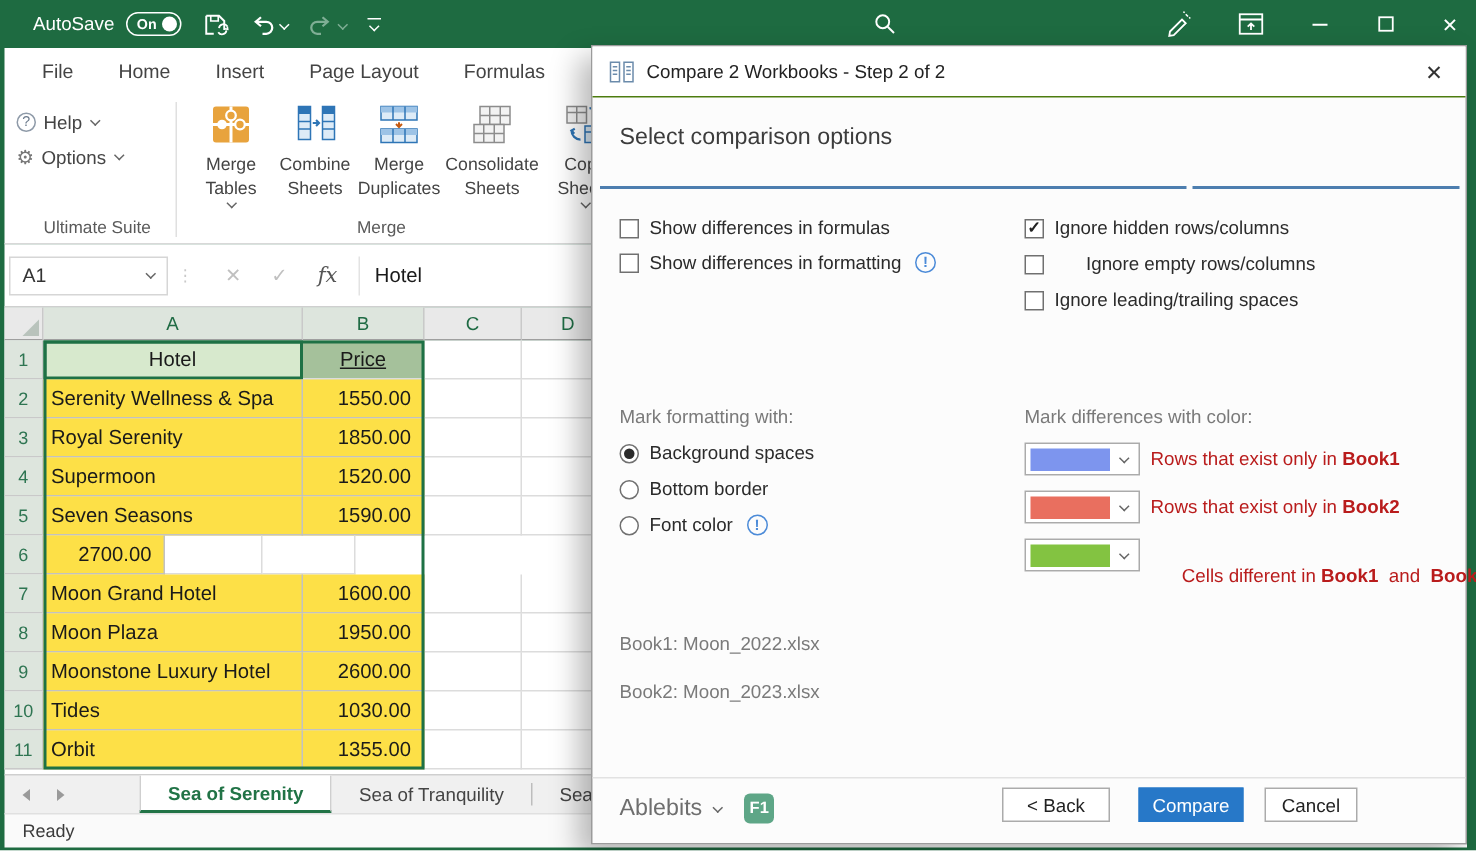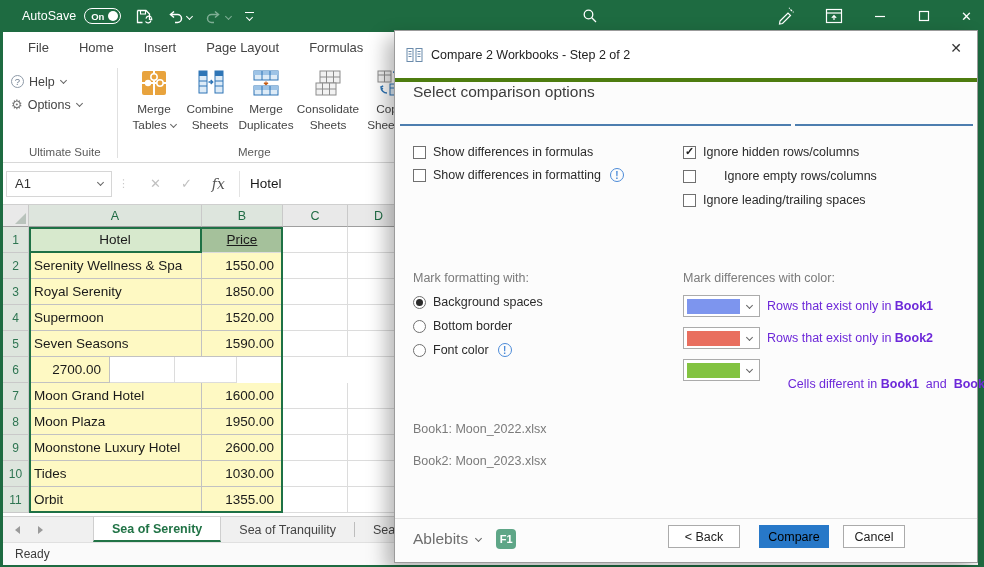--- a/index.html
+++ b/index.html
@@ -32,21 +32,21 @@
   .ribbon { top:62px; height:101px; border-bottom:1px solid #D8D8D8; }
   .grp-left { position:absolute; left:8px; top:8px; }
   .rb-small { display:flex; align-items:center; gap:5px; font-size:12.5px; color:#444; height:23px; }
   .qcirc { width:13px; height:13px; border:1px solid #8E9AA8; border-radius:50%; color:#6B7A8C; font-size:9.5px; display:inline-flex; align-items:center; justify-content:center; }
   .gear { color:#767676; font-size:13px; }
   .chev-g { width:5px; height:5px; border-right:1.2px solid #666; border-bottom:1.2px solid #666; transform:rotate(45deg); margin-left:1px; margin-top:-2px; }
   .grp-label { position:absolute; bottom:4px; font-size:11.5px; color:#5A5A5A; }
   .v-sep { position:absolute; top:6px; bottom:4px; width:1px; background:#E0E0E0; }
   .big-btn { position:absolute; top:5px; width:62px; display:flex; flex-direction:column; align-items:center; font-size:11.8px; color:#444; text-align:center; }
   .big-btn .lbl { line-height:14px; margin-top:3px; display:flex; align-items:center; gap:2px; flex-direction:column;}
-  .big-btn .l2 { display:flex; align-items:center; gap:3px; }
+  .big-btn .l2 { display:flex; align-items:center; gap:3px;flex-direction:column; }
 
   
   .fbar { top:163px; height:42px; border-bottom:1px solid #CFCFCF; display:flex; align-items:center; }
   .namebox { width:106px; height:26px; margin-left:3px; border:1px solid #D6D6D6; display:flex; align-items:center; font-size:13px; color:#333; padding-left:8px; background:#fff; }
   .namebox .chev-g { margin-left:auto; margin-right:8px; }
   .fdots { color:#C9C9C9; font-size:11px; margin:0 6px; letter-spacing:1px; }
   .fbtns { display:flex; align-items:center; gap:20px; padding:0 14px; }
   .fx-x, .fx-ck { color:#C0C0C0; font-size:13px; }
   .fx-fx { font-family:"DejaVu Serif", serif; font-style:italic; color:#555; font-size:14px; }
   .f-sep { width:1px; height:26px; background:#E3E3E3; }
@@ -58,21 +58,21 @@
   .corner::after { content:""; position:absolute; right:2px; bottom:2px; border-left:11px solid transparent; border-bottom:11px solid #B9C3BC; }
   .ch { display:flex; align-items:center; justify-content:center; font-size:12.5px; color:#1F6B44; border-right:1px solid #C9C9C9; border-bottom:1px solid #9f9f9f; }
   .ch.sel { background:#DDE5DD; }
   .w-a { width:173px; } .w-b { width:81px; } .w-c { width:65px; } .w-d { width:62px; }
 
   
   .grid { top:227px; height:289px; }
   .grow { display:flex; height:26px; }
   .rn { width:26px; display:flex; align-items:center; justify-content:center; font-size:12px; color:#2E7552; background:#DDE5DD; border-right:1px solid #C9C9C9; border-bottom:1px solid #C9C9C9; }
   .cell { display:flex; align-items:center; font-size:13.5px; color:#1A1A1A; border-right:1px solid #DCDCDC; border-bottom:1px solid #DCDCDC; }
-  .cell.gray { background:#fef9c3; border-right-color:#C2C2C2; border-bottom-color:#C2C2C2; }
+  .cell.gray { background:#fde047; border-right-color:#C2C2C2; border-bottom-color:#C2C2C2; }
   .cell.name { padding-left:5px; }
   .cell.num { justify-content:flex-end; padding-right:8px; }
   .cell.center { justify-content:center; }
   .a1 { background:#D7E9CD; outline:2px solid #1E7145; outline-offset:-2px; }
   .b1 { background:#A5C19B;text-decoration:underline; }
   .range-box { position:absolute; left:26px; top:0; width:254px; height:286px; border:2px solid #1E7145; pointer-events:none; }
 
   
   .stabs { top:516px; height:26px; background:#F0F0F0; border-top:1px solid #CFCFCF; display:flex; align-items:stretch; }
   .nav-ar { width:90px; display:flex; align-items:center; gap:18px; padding-left:12px; }
@@ -81,41 +81,41 @@
   .stab { display:flex; align-items:center; padding:0 18px; font-size:12.5px; color:#444; }
   .stab.active { background:#fff; color:#217346; font-weight:bold; border-left:1px solid #CFCFCF; border-right:1px solid #CFCFCF; border-bottom:2px solid #217346; }
   .stab-sep { width:1px; background:#BDBDBD; margin:5px 0; }
 
   
   .sbar { top:542px; height:23px; background:#FAFAFA; border-top:1px solid #E0E0E0; display:flex; align-items:center; font-size:12px; color:#3B3B3B; gap:22px; padding-left:12px; }
   .acc { display:flex; align-items:center; gap:6px;margin-top:40px; }
 
   
   .dialog { position:absolute; left:394px; top:30px; width:584px; height:533px; background:#FCFCFC; border:1px solid #9B9B9B; box-shadow:-8px 8px 18px rgba(0,0,0,.28); z-index:10; }
-  .dlg-title { position:absolute; left:0; top:0; right:0; height:51px; background:#fff; border-bottom:4px solid #4d7c0f; display:flex; align-items:center; padding-left:11px; gap:8px; font-size:12.5px; color:#222; }
+  .dlg-title { position:absolute; left:0; top:0; right:0; height:34px; background:#fff; border-bottom:1px solid #4d7c0f; display:flex; align-items:center; padding-left:11px; gap:8px; font-size:12.5px; color:#222; }
   .dlg-x { position:absolute; right:12px; top:9px; font-size:14px; color:#333; width:18px; text-align:center; }
   .dlg-head { position:absolute; left:18px; top:52px; font-size:15.5px; color:#3C3C3C; }
   .pline { position:absolute; top:93px; height:2px; background:#4D7EAF; }
   .chk-row { position:absolute; display:flex; align-items:center; gap:7px; font-size:12.5px; color:#2B2B2B; height:16px; }
   .cbox { width:13px; height:13px; min-width:13px; border:1px solid #707070; background:#fff; display:inline-flex; align-items:center; justify-content:center; }
   .cbox.checked::after { content:"✓"; font-size:11px; font-weight:bold; color:#222; margin-top:-1px; }
   .rad { width:13px; height:13px; min-width:13px; border:1px solid #707070; border-radius:50%; background:#fff; display:inline-flex; align-items:center; justify-content:center; }
   .rad.selected::after { content:""; width:7px; height:7px; border-radius:50%; background:#2B2B2B; }
   .info { width:14px; height:14px; min-width:14px; border:1px solid #4C8BD8; border-radius:50%; color:#4C8BD8; font-size:10px; font-weight:bold; display:inline-flex; align-items:center; justify-content:center; margin-left:2px; }
   .info::after { content:"!"; }
   .gray-lbl { position:absolute; font-size:12.5px; color:#7A7A7A; }
   .combo { position:absolute; width:77px; height:22px; border:1px solid #ABABAB; background:#fff; display:flex; align-items:center; }
   .swatch { margin-left:3px; width:53px; height:15px; }
   .combo .chev-g { margin-left:auto; margin-right:7px; }
-  .combo-lbl { position:absolute; font-size:12.5px; color:#6d28d9; }
+  .combo-lbl { position:absolute; font-size:12.5px; color:#b91c1c; }
   .dlg-footer-line { position:absolute; left:0; right:0; top:487px; height:1px; background:#E2E2E2; }
   .brand { position:absolute; left:18px; top:498px; display:flex; align-items:center; gap:7px; font-size:15.5px; color:#6E6E6E; }
   .f1 { width:20px; height:20px; border-radius:4px; background:#5EA687; color:#fff; font-size:11px; font-weight:bold; display:inline-flex; align-items:center; justify-content:center; margin-left:8px; }
   .dbtn { position:absolute; top:494px; height:23px; border:1px solid #ABABAB; background:#fff; font-size:12.5px; color:#222; display:flex; align-items:center; justify-content:center; }
-  .dbtn.primary { color:#000000; border-color:#2778C8; }
+  .dbtn.primary { color:#ffffff; border-color:#2778C8; }
 </style>
 </head>
 <body>
 
 <div id="root">
 
   <div class="titlebar">
     <div class="qat">
       <div class="autosave">
         <span>AutoSave</span>

